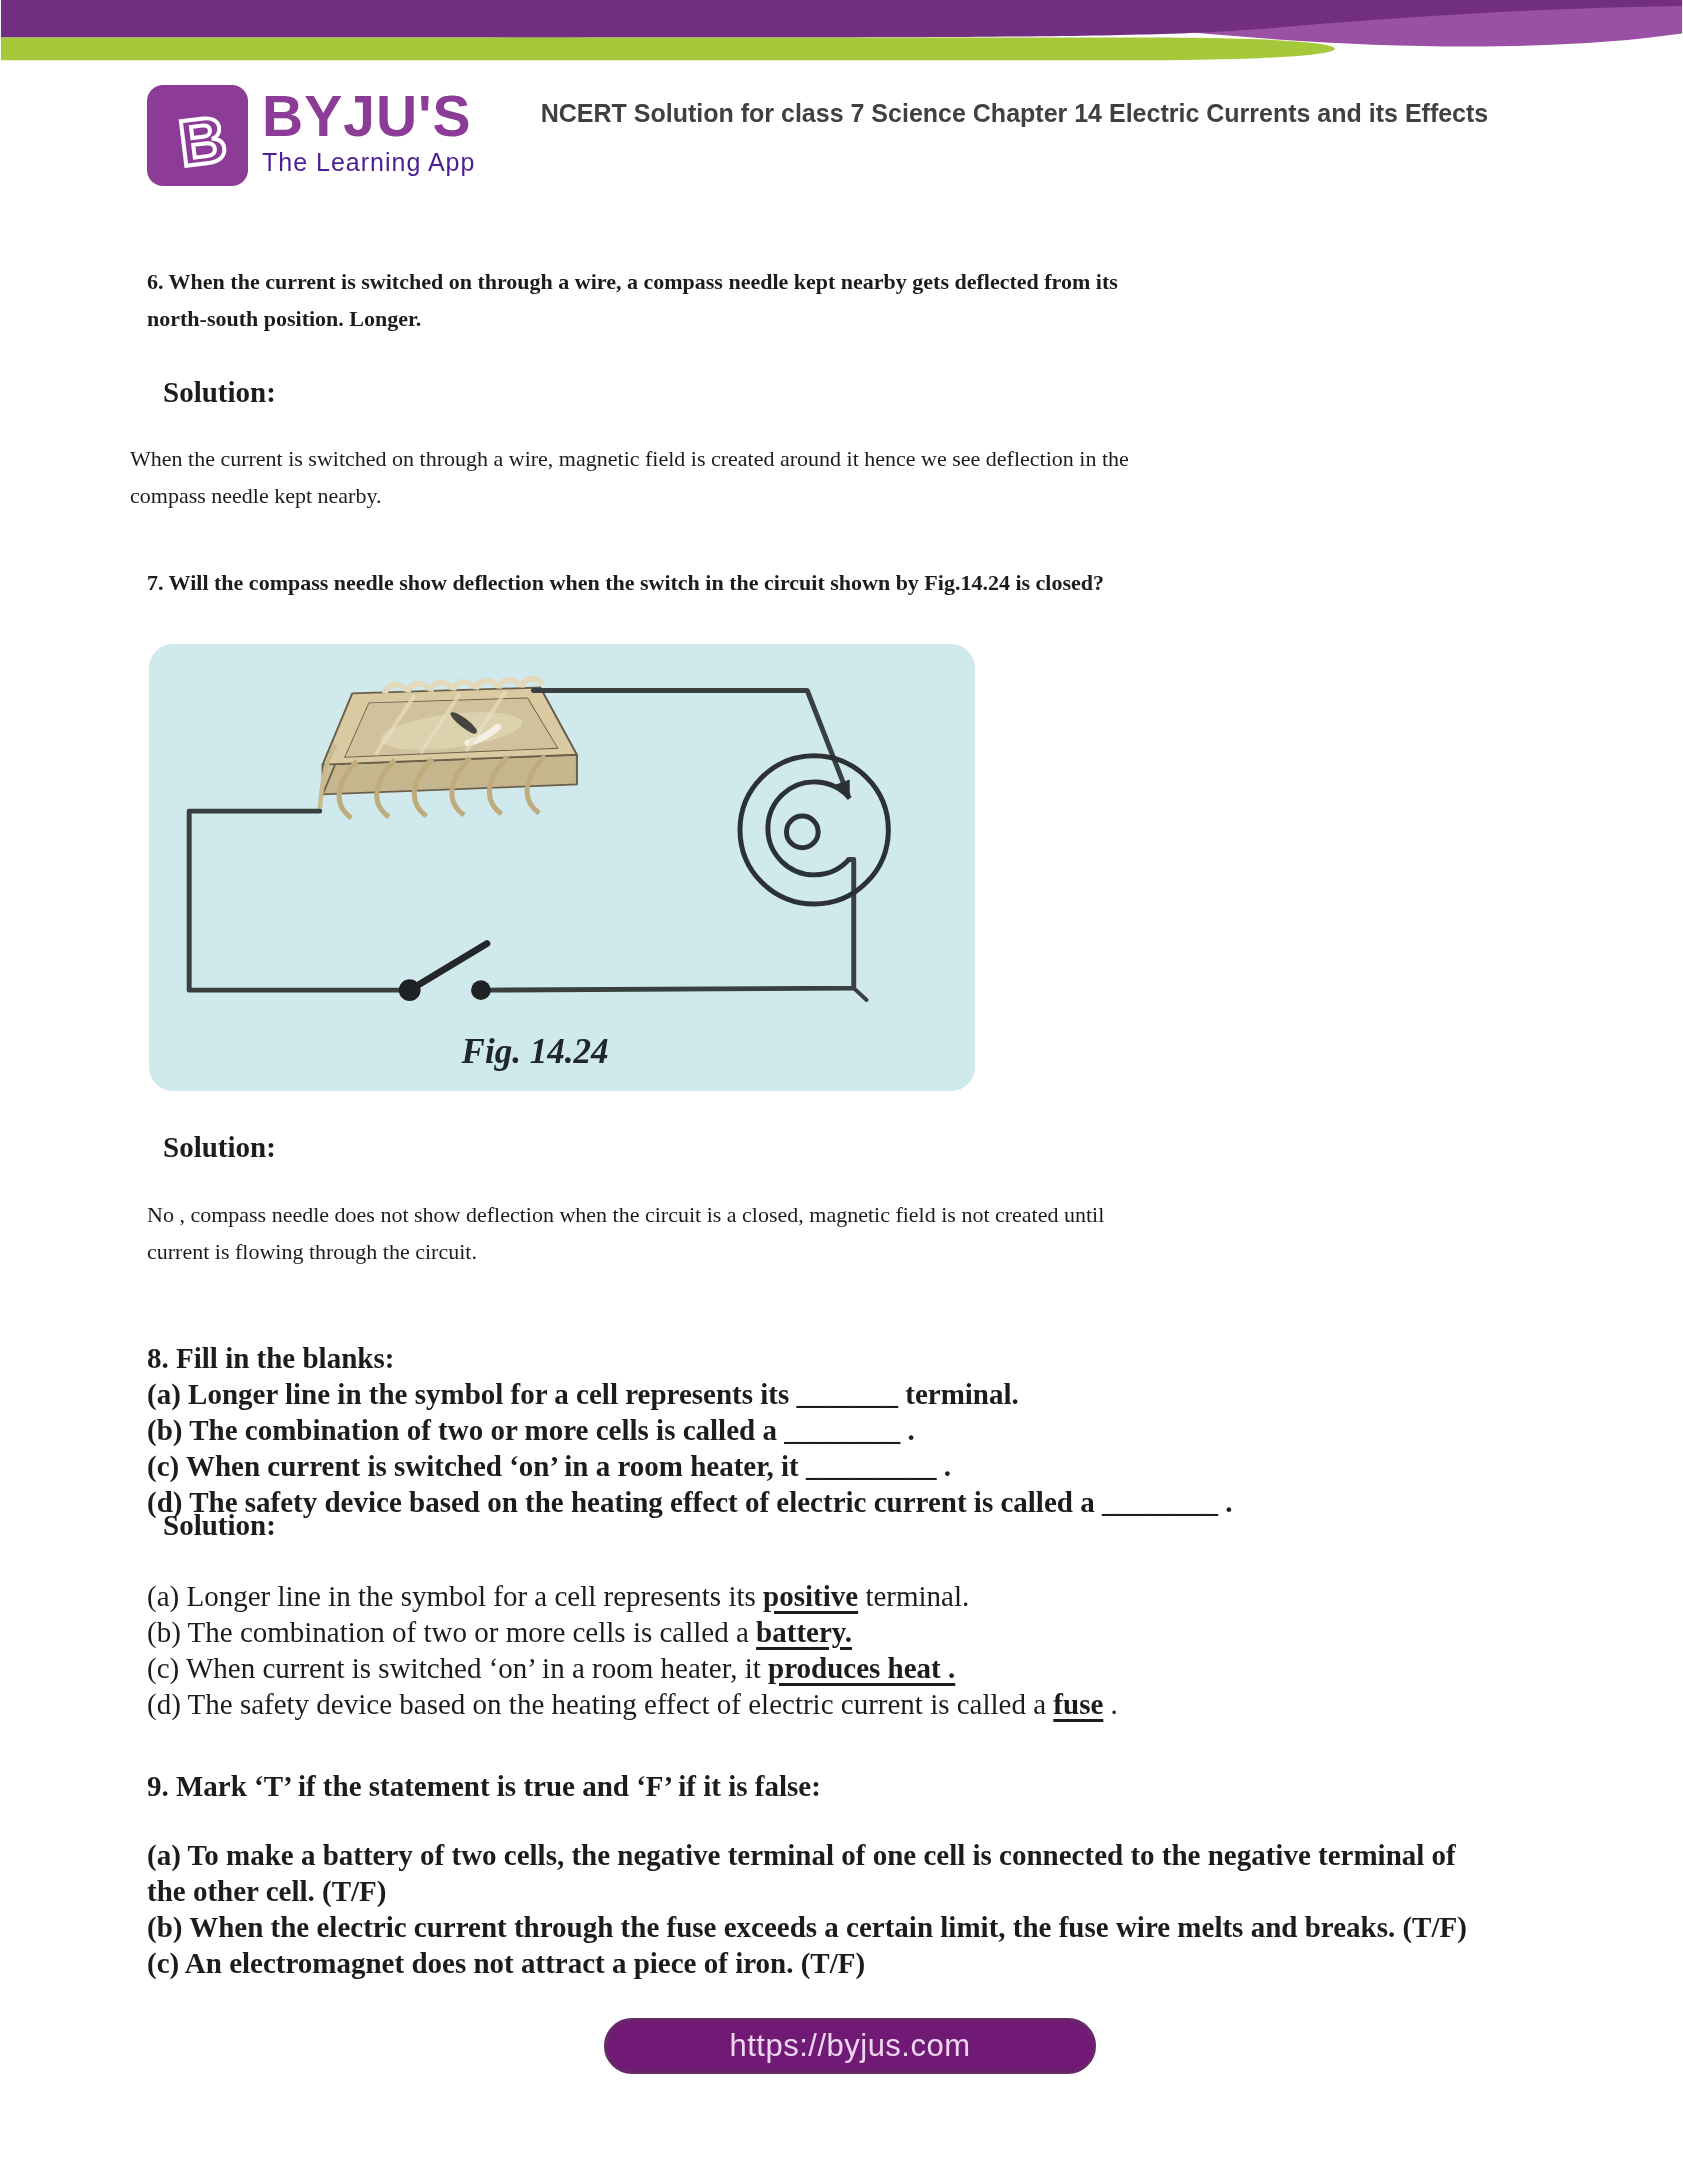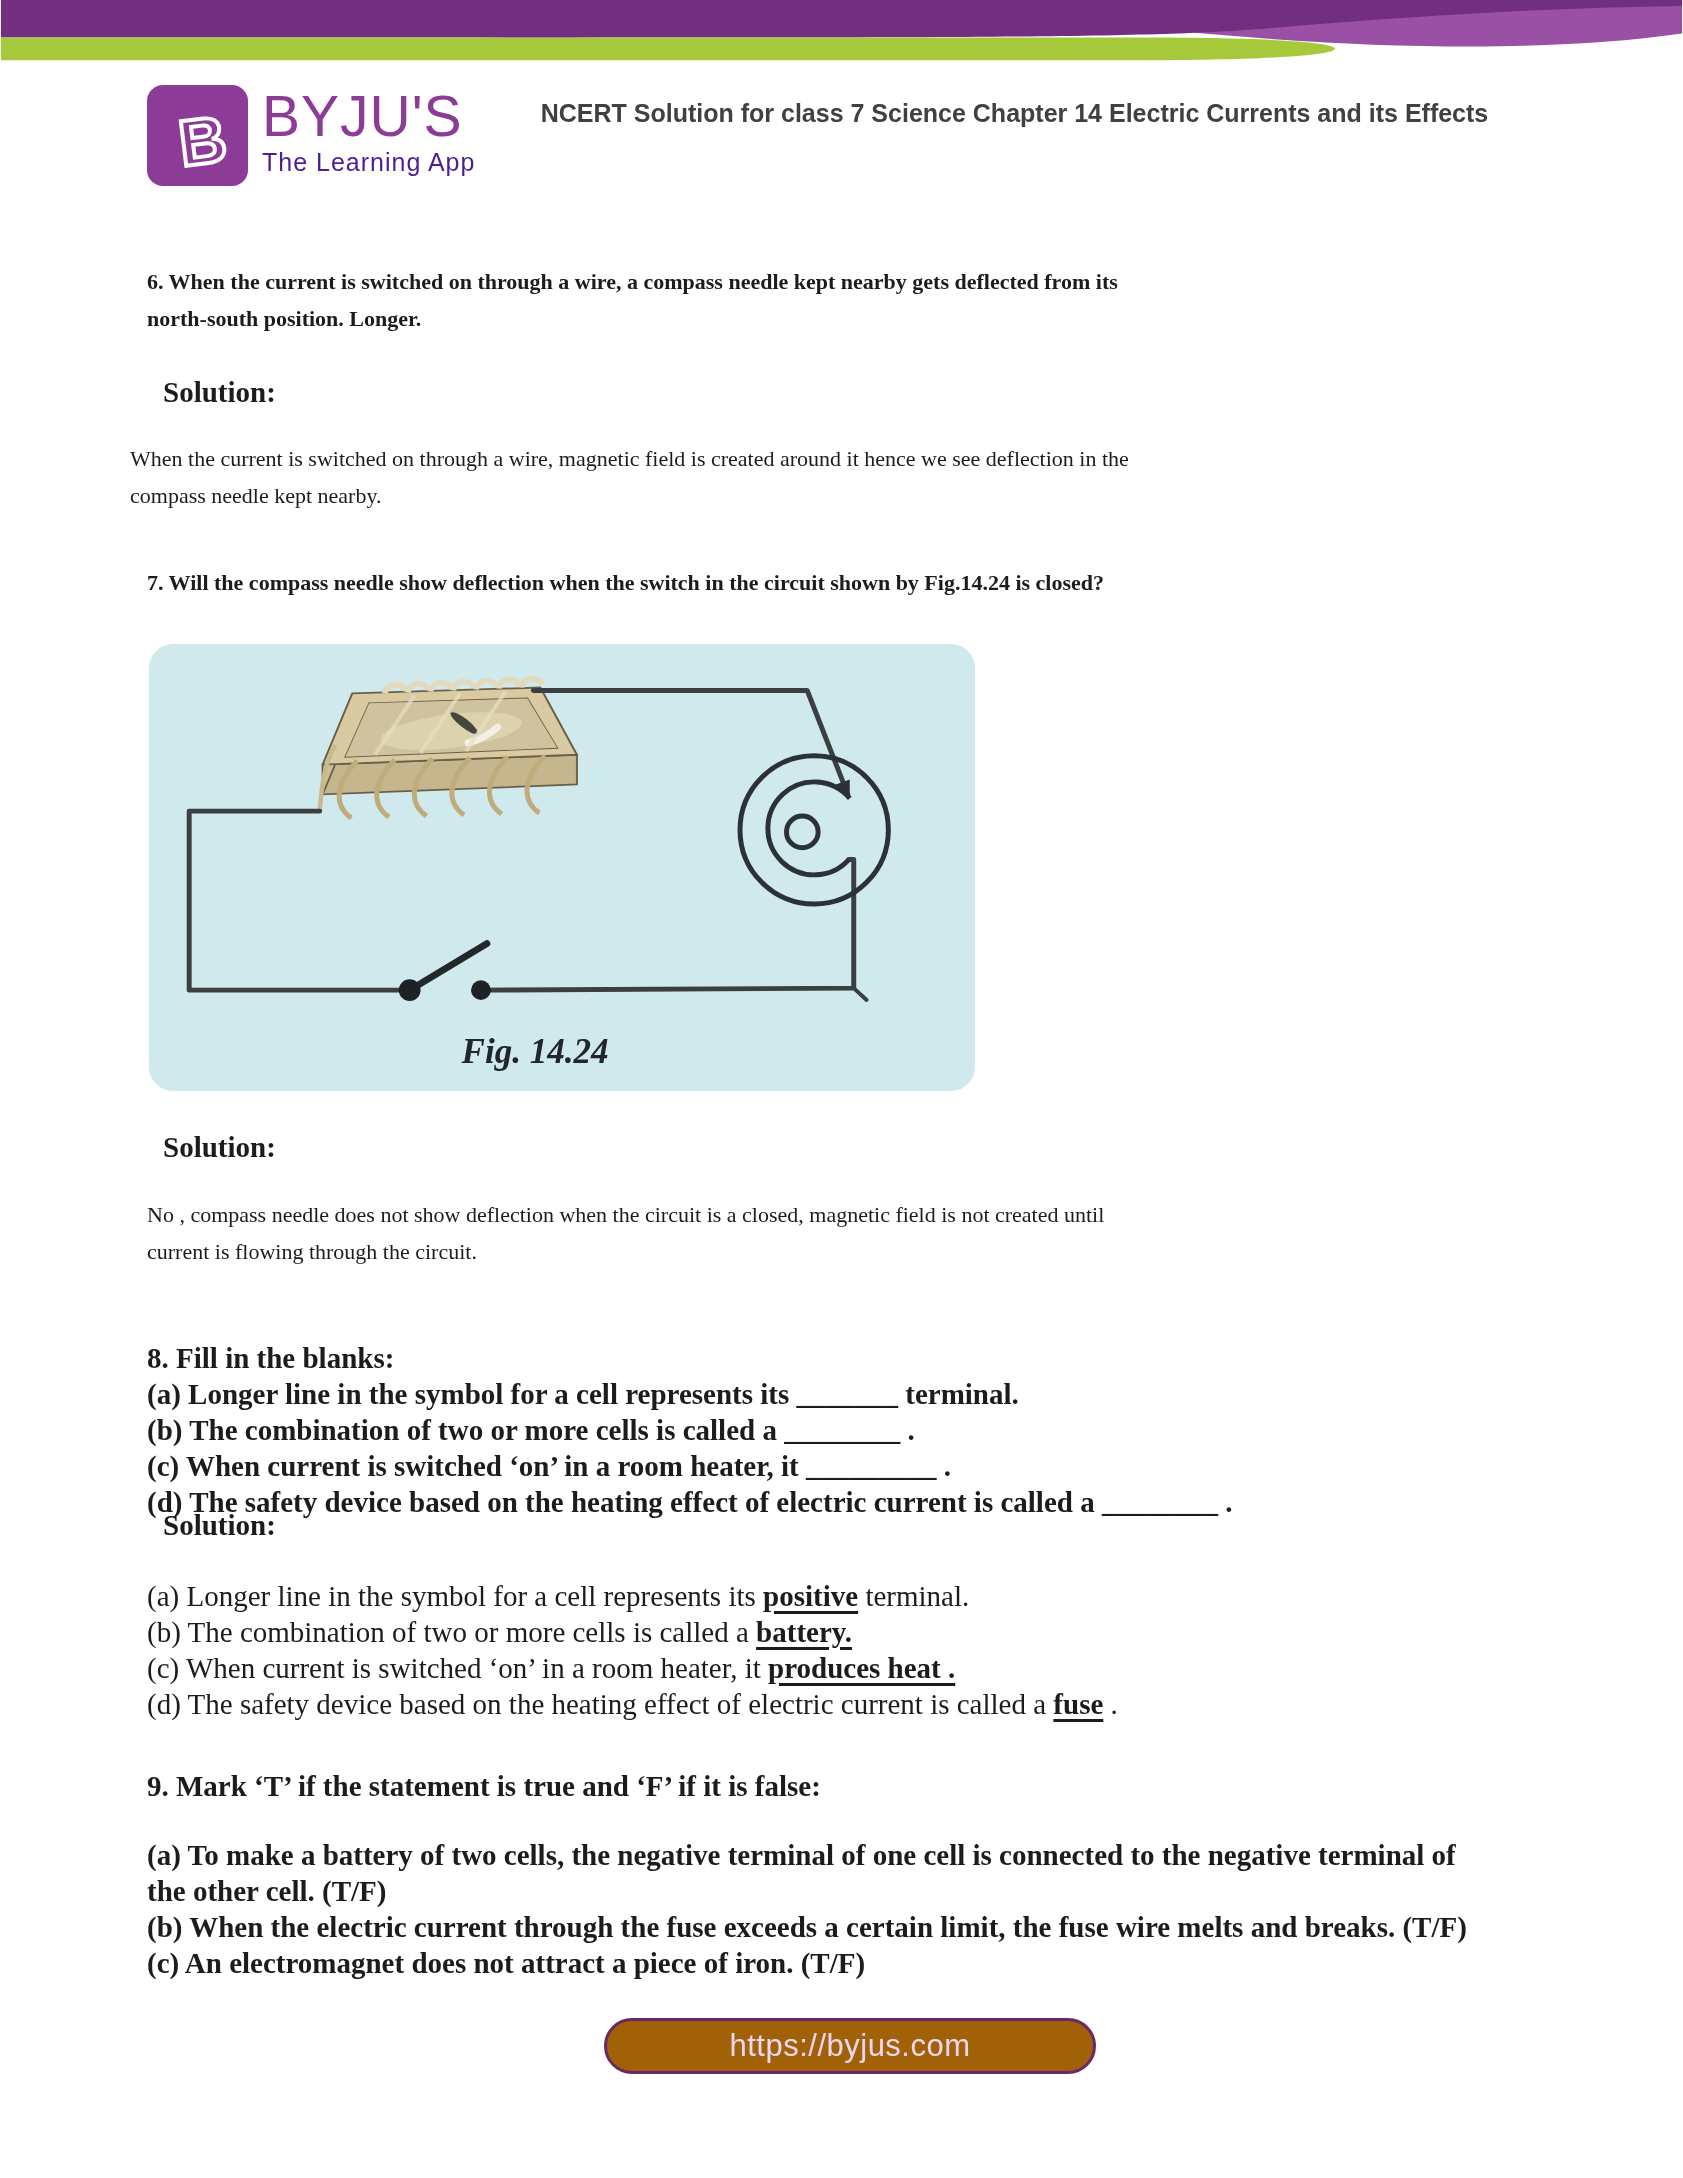--- a/index.html
+++ b/index.html
@@ -8,39 +8,39 @@
   .abs{position:absolute;}
 
   
   .banner{left:0;top:0;width:1683px;height:89px;}
 
   
   .brandrow{left:147px;top:85px;display:flex;align-items:flex-start;}
   .logo-badge{width:101px;height:101px;background:#8c3c96;border-radius:16px;
               display:flex;align-items:center;justify-content:center;}
   .logo-textcol{margin-left:14px;padding-top:2px;font-family:"Liberation Sans",sans-serif;}
-  .brand-name{font-size:57px;font-weight:normal;color:#8c3c96;letter-spacing:1px;line-height:59px;}
+  .brand-name{font-size:57px;font-weight:bold;color:#8c3c96;letter-spacing:1px;line-height:59px;}
   .brand-tagline{font-size:25px;color:#4c1d95;letter-spacing:1px;margin-top:2px;}
   .doc-title{right:99px;top:99px;width:1139px;text-align:center;
              font-family:"Liberation Sans",sans-serif;font-weight:bold;font-size:25px;color:#404040;}
 
   
   .tline{font-size:22px;line-height:37px;}
   .bold{font-weight:bold;}
   .sol-label{font-weight:bold;font-size:29px;margin-left:16px;}
   .blockline{font-size:29px;line-height:36px;}
   .em{font-weight:bold;text-decoration:underline;text-decoration-thickness:3px;text-underline-offset:5px;}
 
   
   .figure{left:149px;top:644px;width:826px;height:447px;background:#cfe9ec;border-radius:24px;}
   .figcap{position:absolute;left:0;top:388px;width:772px;text-align:center;
           font-weight:bold;font-style:italic;font-size:35px;color:#20262a;}
 
   
-  .pill{left:604px;top:2018px;width:492px;height:56px;background:#a16207;
+  .pill{left:604px;top:2018px;width:492px;height:56px;background:#701a75;
         border:3px solid #672968;border-radius:32px;box-sizing:border-box;
         display:flex;align-items:center;justify-content:center;
         font-family:"Liberation Sans",sans-serif;font-size:31px;color:#eed6f0;letter-spacing:0.5px;}
 </style>
 </head>
 <body>
 
 <div class="page">
 
   <div class="abs banner">

